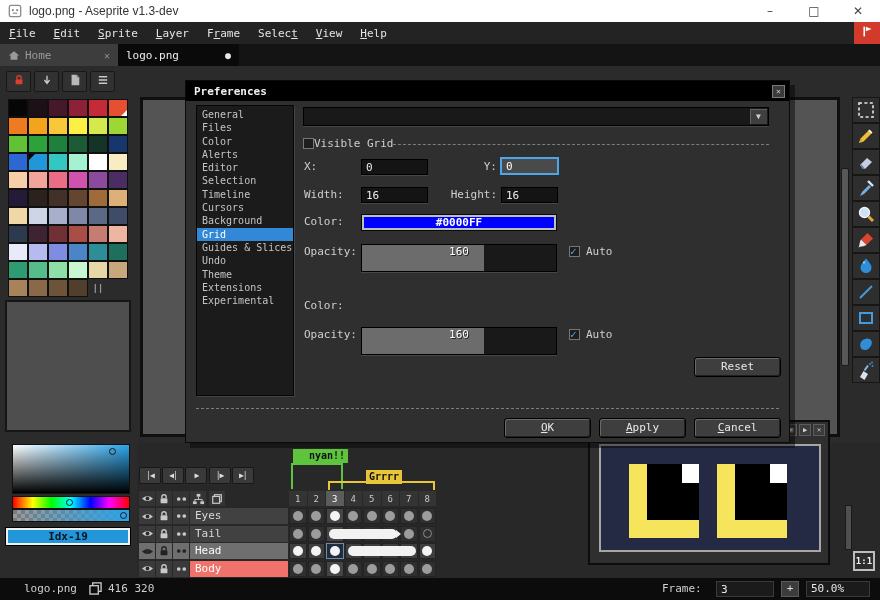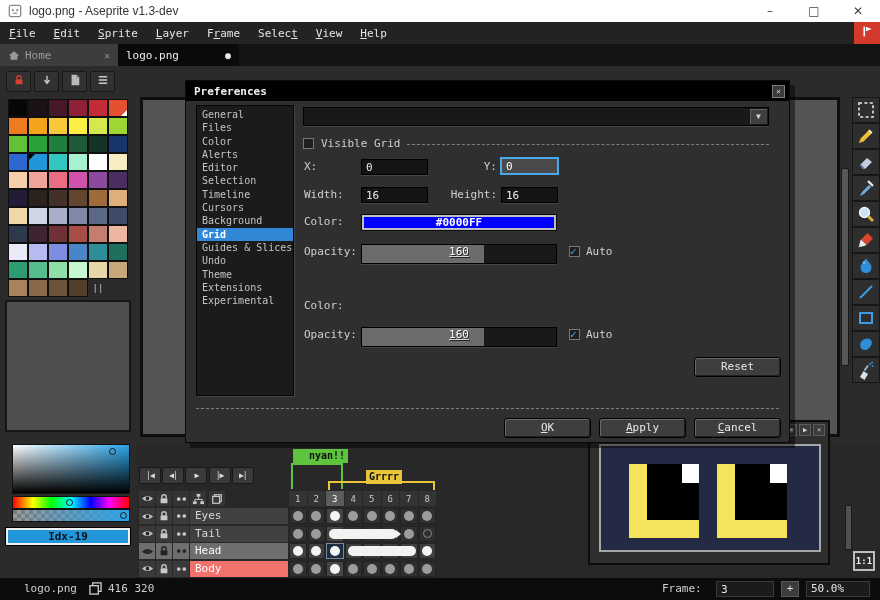--- a/index.html
+++ b/index.html
@@ -101,37 +101,37 @@
   
   .dialog{position:absolute;left:185px;top:80px;width:605px;height:363px;background:#2f2f2f;border:1px solid #0a0a0a;
           box-shadow:5px 5px 0 rgba(0,0,0,0.45);z-index:10;}
   .dlg-title{position:absolute;left:0;top:0;right:0;height:20px;background:#000;color:#f2f2f2;
              display:flex;align-items:center;padding:0 4px 0 8px;font-weight:bold;}
   .dlg-close{margin-left:auto;width:13px;height:13px;background:#3a3a3a;border:1px solid #7a7a7a;color:#cfcfcf;
              font-size:8px;display:flex;align-items:center;justify-content:center;}
   .dlg-list{position:absolute;left:10px;top:24px;width:98px;height:291px;background:#1b1b1b;border:1px solid #060606;
             box-shadow:1px 1px 0 #454545;padding-top:2px;font-size:10px;}
   .list-item{height:13.3px;line-height:13px;padding-left:5px;color:#c4c4c4;white-space:nowrap;}
-  .list-item.selected{background:#3287d6;color:#ffffff;font-weight:bold;}
+  .list-item.selected{background:#3287d6;color:#ffffff;}
   .dropdown{position:absolute;left:117px;top:26px;width:466px;height:19px;background:#191919;border:1px solid #000;
             box-shadow:0 1px 0 #474747;color:#f0f0f0;line-height:17px;padding-left:5px;}
   .dd-arrow{position:absolute;right:1px;top:1px;width:17px;height:15px;background:#3f3f3f;color:#cfcfcf;font-size:8px;
             display:flex;align-items:center;justify-content:center;box-shadow:inset 1px 1px 0 #616161;}
-  .chk-row{position:absolute;left:117px;width:466px;height:13px;display:flex;align-items:center;gap:7px;}
+  .chk-row{position:absolute;left:117px;width:466px;height:13px;display:flex;align-items:center;}
   .checkbox{width:11px;height:11px;background:#1e1e1e;border:1px solid #767676;position:relative;flex:0 0 auto;}
   .checkbox.checked::after{content:"✓";position:absolute;left:0;top:-2px;color:#43a7ef;font-size:11px;font-weight:bold;}
   .dash-fill{flex:1;border-top:1px dashed #7d7d7d;margin-top:2px;}
   .f-label{position:absolute;color:#cfcfcf;line-height:16px;}
   .f-label.r{text-align:right;}
   .txt{position:absolute;height:16px;background:#141414;border:1px solid #000;box-shadow:0 1px 0 #474747;color:#ececec;
        font-family:"DejaVu Sans Mono",monospace;font-size:11px;padding:0 4px;}
   .txt.focused{background:#4a4a4a;border:1px solid #4aa8ea;box-shadow:0 0 0 1px #4aa8ea;color:#fff;}
   .color-btn{position:absolute;height:17px;border:1px solid #0a0a0a;box-shadow:inset 0 0 0 2px #bfbfbf;
              text-align:center;line-height:16px;font-weight:bold;}
-  .slider{position:absolute;height:20px;background:#191919;border:1px solid #000;box-shadow:0 1px 0 #474747;overflow:hidden;text-decoration:underline;}
+  .slider{position:absolute;height:28px;background:#191919;border:1px solid #000;box-shadow:0 1px 0 #474747;overflow:hidden;}
   .slider .fill{position:absolute;left:0;top:0;bottom:0;background:#6c6c6c;}
   .slider .val{position:relative;text-align:center;line-height:14px;color:#fff;text-shadow:1px 1px 0 #222;}
   .auto-wrap{position:absolute;display:flex;align-items:center;gap:6px;color:#cfcfcf;}
   .dlg-btn{position:absolute;width:87px;height:20px;background:#3e3e3e;border:1px solid #000;border-radius:3px;
            box-shadow:inset 1px 1px 0 #696969,inset -1px -1px 0 #202020;color:#e8e8e8;text-align:center;line-height:18px;}
   .dlg-sep{position:absolute;left:10px;right:10px;border-top:1px dashed #7d7d7d;}
 
   
   .statusbar{position:absolute;left:0;top:578px;width:880px;height:22px;background:#0c0c0c;color:#cfcfcf;}
   .statusbar>*{position:absolute;}

